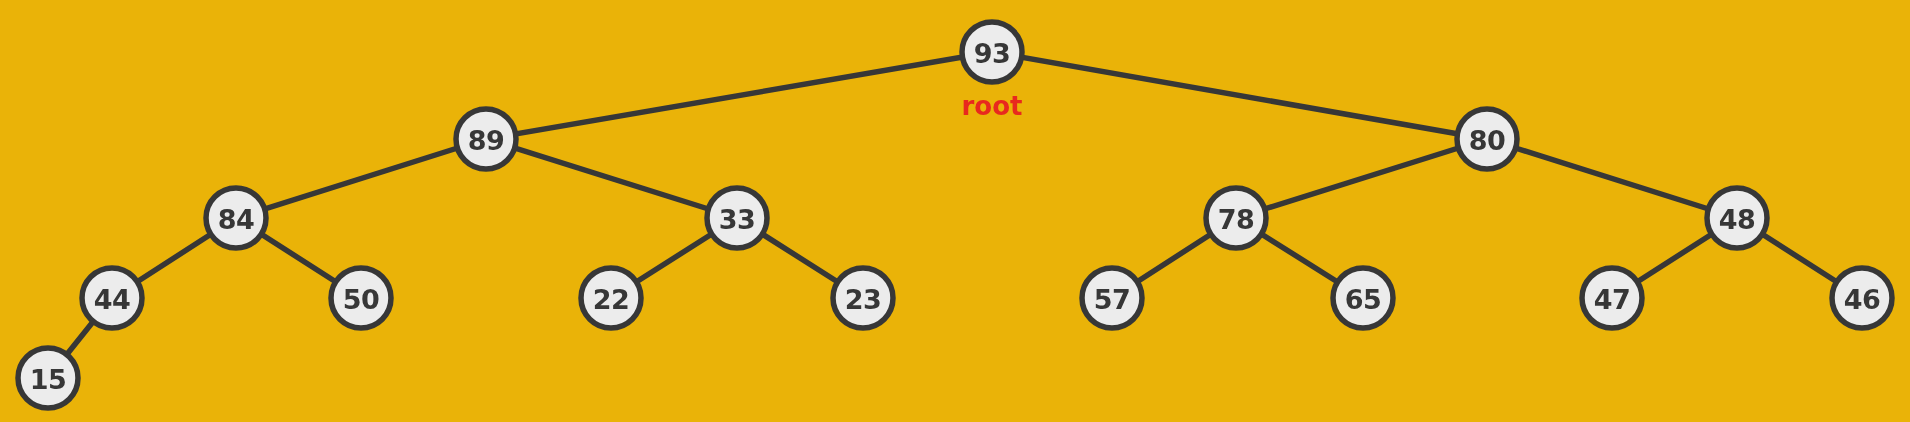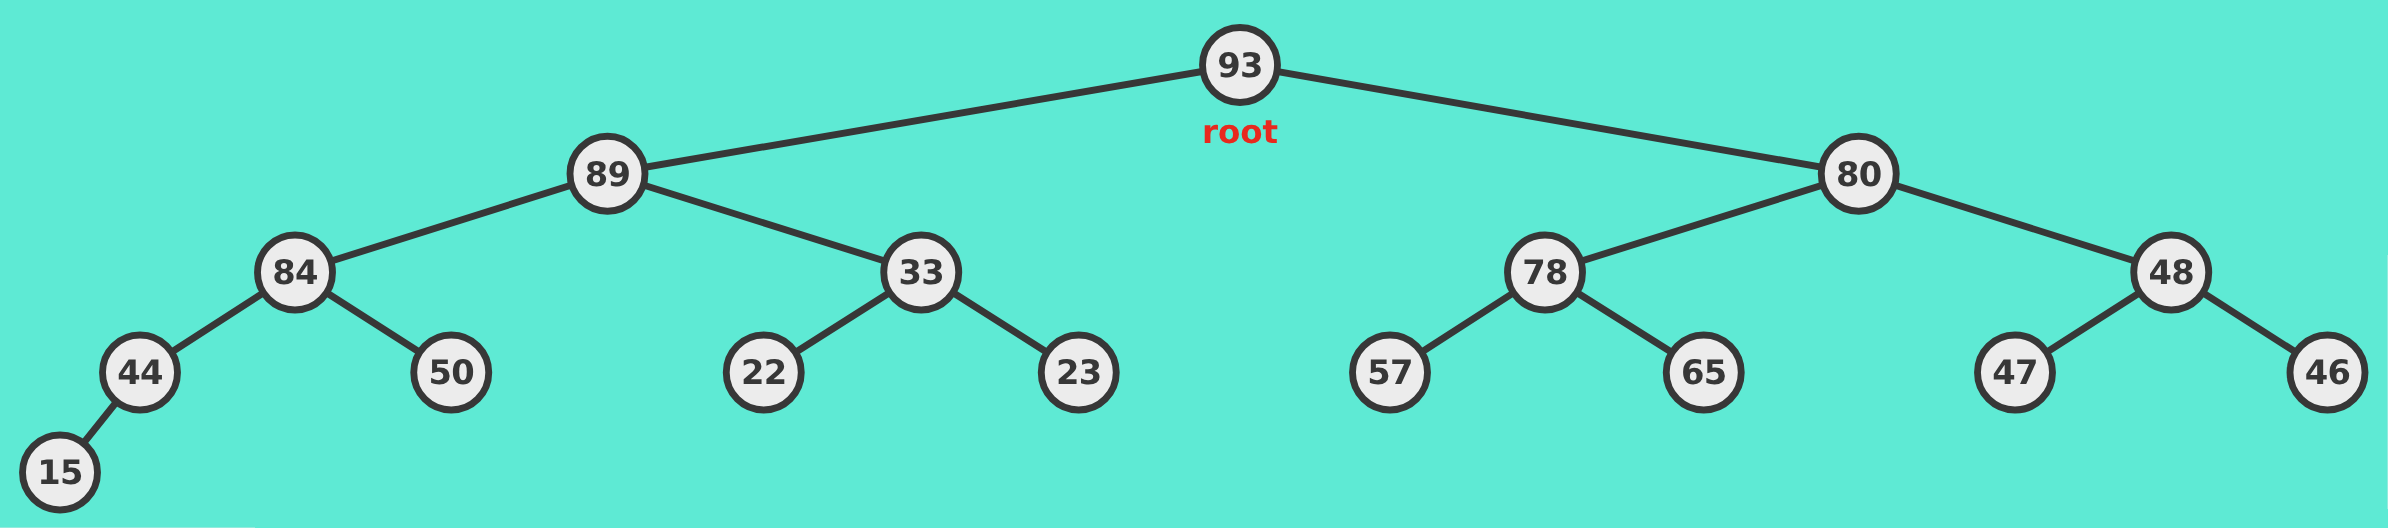--- a/index.html
+++ b/index.html
@@ -10,21 +10,21 @@
     width: 1910px;
     height: 422px;
     background: #ececec;
     font-family: "DejaVu Sans", sans-serif;
     overflow: hidden;
   }
   #tree-canvas {
     position: relative;
     width: 1910px;
     height: 422px;
-    background: #5eead4;
+    background: #eab308;
   }
   #tree-svg {
     position: absolute;
     top: 0;
     left: 0;
     width: 1910px;
     height: 422px;
     display: block;
   }
   .edge-line {

